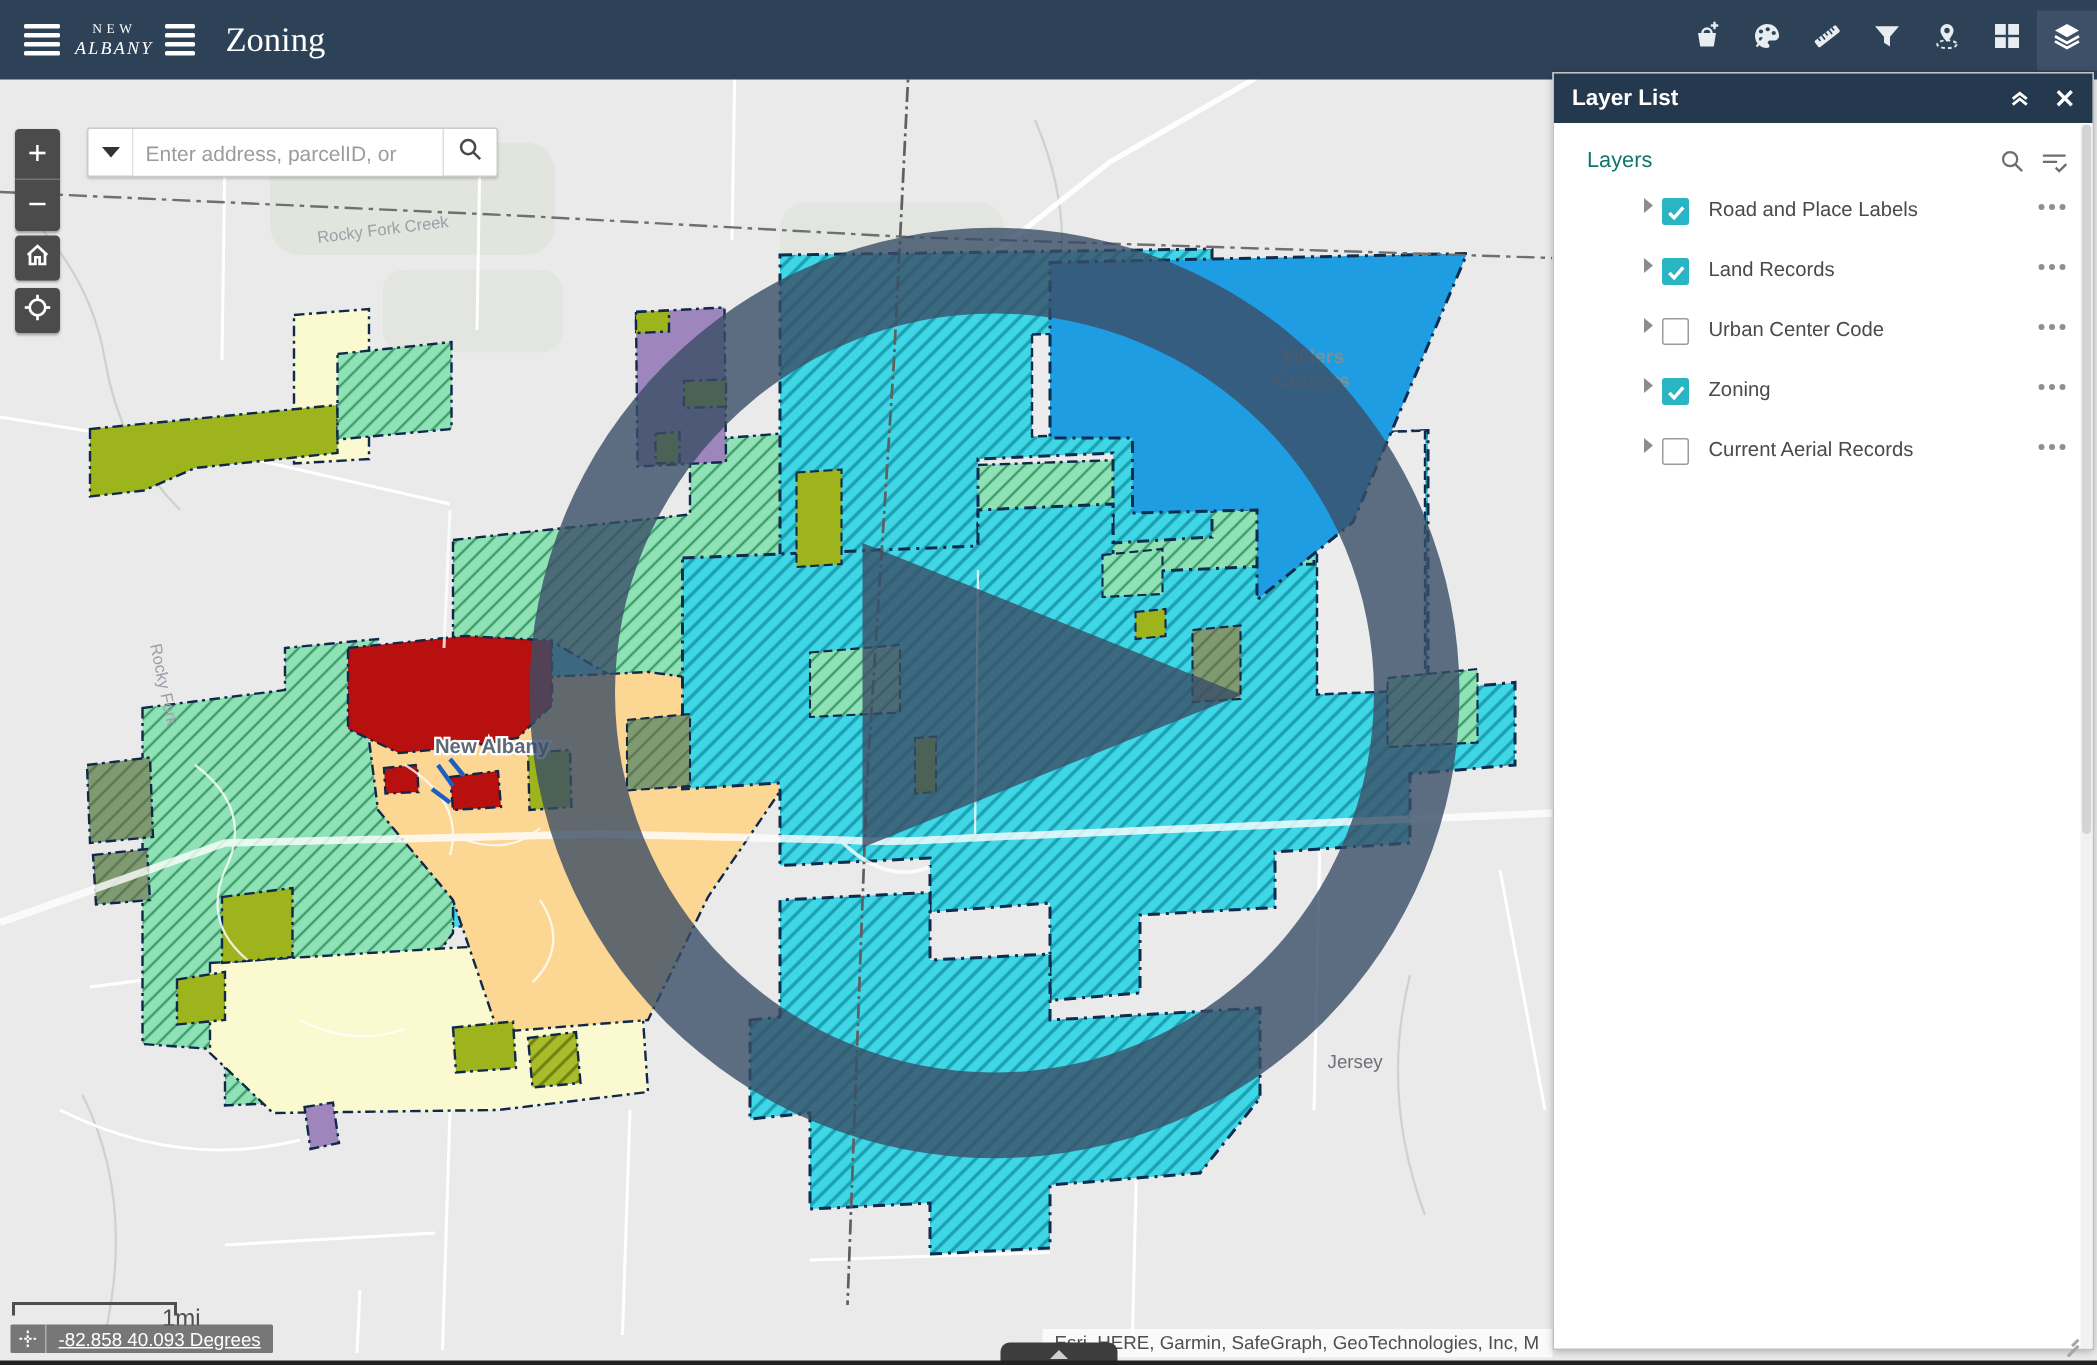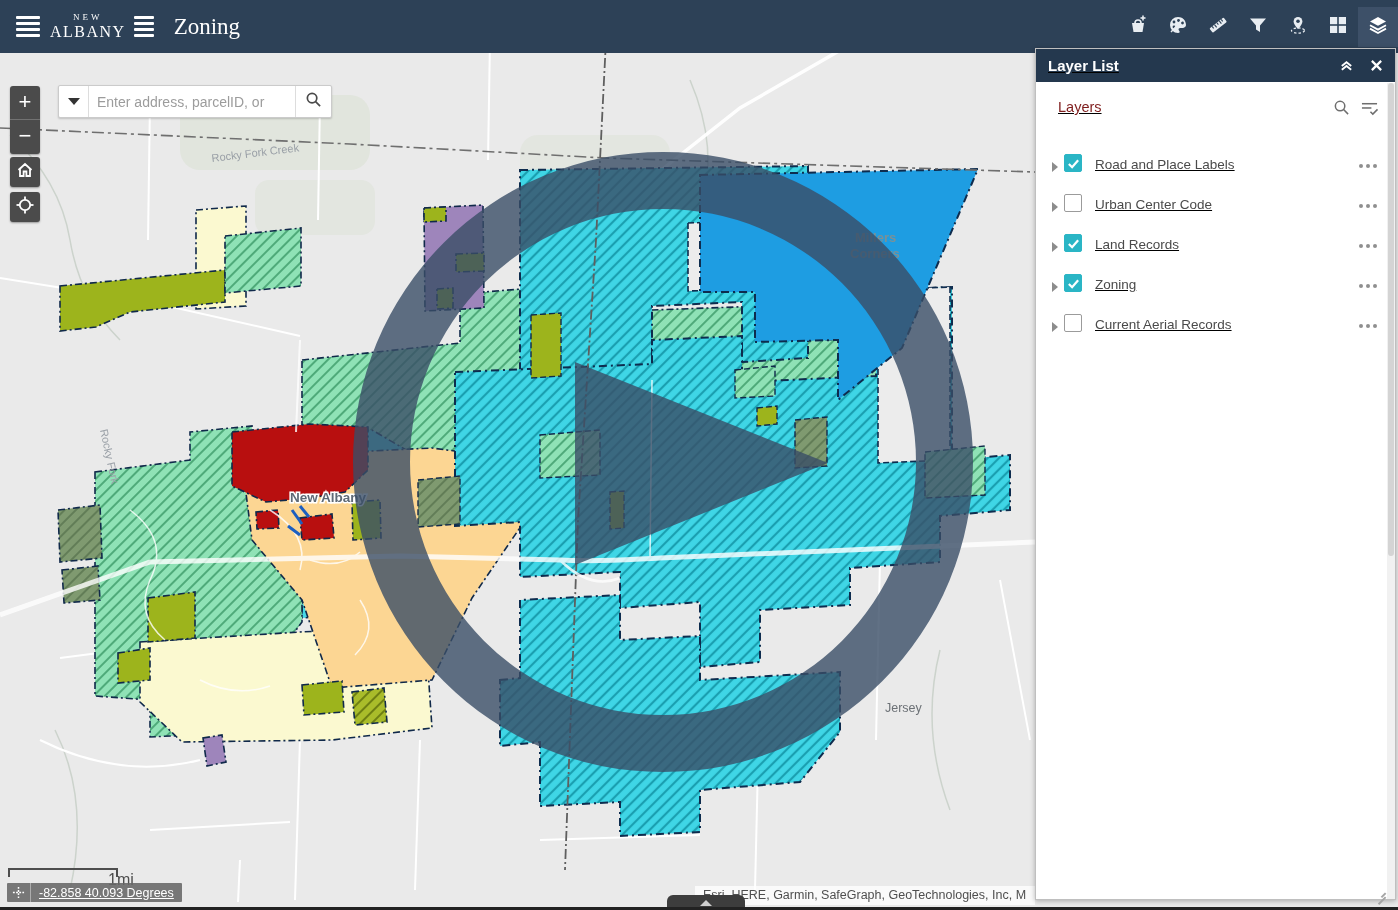--- a/index.html
+++ b/index.html
@@ -6,21 +6,21 @@
   html,body { width:1398px; height:910px; overflow:hidden; font-family:"Liberation Sans", sans-serif; }
   #app { position:relative; width:1398px; height:910px; background:#eaeaea; }
 
   
   .header { position:absolute; top:0; left:0; right:0; height:53px; background:#2d4157; display:flex; align-items:center; z-index:50; }
   .hamb { width:24px; display:flex; flex-direction:column; gap:3px; margin-left:16px; cursor:pointer; }
   .hamb i { display:block; height:3px; background:#fff; border-radius:1px; }
   .hamb.small { width:20px; margin-left:8px; }
   .logo { color:#fff; text-align:center; margin-left:10px; font-family:"Liberation Serif", serif; line-height:1; cursor:default; }
   .logo .l1 { font-size:9px; letter-spacing:3px; }
-  .logo .l2 { font-size:16px; letter-spacing:1.5px; margin-top:2px; }
+  .logo .l2 { font-size:12px; letter-spacing:1.5px; margin-top:2px;font-style:italic; }
   .app-title { color:#fff; font-family:"Liberation Serif", serif; font-size:23px; margin-left:20px; }
   .hdr-icons { margin-left:auto; display:flex; height:40px; }
   .hbtn { width:40px; height:40px; display:flex; align-items:center; justify-content:center; cursor:pointer; }
   .hbtn.active { background:#3d5068; }
   .hbtn svg { width:20px; height:20px; }
 
   
   .map { position:absolute; top:40px; left:0; width:1398px; height:870px; background:#eaeaea; cursor:grab; }
   .map svg.basemap { position:absolute; top:0; left:0; }
   .maplabel { fill:#9aa0a7; font-size:11px; }
@@ -47,31 +47,31 @@
   .scalebar:before{ left:0; } .scalebar:after{ right:0; }
   .scalelbl { position:absolute; left:108px; bottom:21px; font-size:16px; color:#4e4e4e; z-index:15; }
   .coords { position:absolute; left:7px; bottom:8px; height:19px; display:flex; align-items:center; background:rgba(102,102,102,.88); color:#fff; z-index:15; border-radius:1px; }
   .coords .cicon { width:24px; height:19px; display:flex; align-items:center; justify-content:center; border-right:1px solid rgba(255,255,255,.35); cursor:pointer; }
   .coords .ctext { padding:0 8px; font-size:12.5px; white-space:nowrap;text-decoration:underline; }
   .attrib { position:absolute; left:695px; bottom:5px; width:340px; height:19px; background:rgba(255,255,255,.75); color:#4f4f4f; font-size:12.5px; line-height:19px; padding-left:8px; white-space:nowrap; overflow:hidden; z-index:14; }
   .attrib-tab { position:absolute; left:667px; bottom:0; width:78px; height:15px; background:#3d3d3d; border-radius:6px 6px 0 0; display:flex; align-items:center; justify-content:center; z-index:16; cursor:pointer; }
   .attrib-tab i { width:0; height:0; border-left:6px solid transparent; border-right:6px solid transparent; border-bottom:6px solid #cfcfcf; }
 
   
-  .panel { position:absolute; left:1035px; top:48px; width:361px; bottom:10px; background:#fff; border:1px solid #bfbfbf; box-shadow:0 1px 5px rgba(0,0,0,.28); z-index:60;text-decoration:underline; }
+  .panel { position:absolute; left:1035px; top:48px; width:361px; bottom:10px; background:#fff; border:1px solid #bfbfbf; box-shadow:0 1px 5px rgba(0,0,0,.28); z-index:60; }
   .panel-h { height:33px; background:#24384e; display:flex; align-items:center; padding:0 12px; }
   .panel-h .pt { color:#fff; font-size:15px; font-weight:bold; }
   .panel-h .ph-icons { margin-left:auto; display:flex; gap:16px; align-items:center; }
   .panel-h .ph-icons span { cursor:pointer; display:flex; }
   .layers-row { height:38px; display:flex; align-items:center; padding:0 16px 0 22px; margin-top:6px; }
-  .layers-row .lt { font-size:14.5px; color:#7f1d1d; }
+  .layers-row .lt { font-size:14.5px; color:#0f766e; }
   .layers-row .lr-icons { margin-left:auto; display:flex; gap:10px; align-items:center; }
   .layers-row .lr-icons span { cursor:pointer; display:flex; }
   .layer-rows { padding-top:6px; }
-  .layer-row { height:40px; display:flex; align-items:flex-end; padding:0 16px 0 16px; }
+  .layer-row { height:40px; display:flex; align-items:flex-start; padding:0 16px 0 16px;margin-left:44px; }
   .caret { width:0; height:0; border-top:5px solid transparent; border-bottom:5px solid transparent; border-left:6px solid #8c8c8c; margin-right:6px; cursor:pointer; flex:0 0 auto; }
   .cb { width:18px; height:18px; border:1px solid #9b9b9b; border-radius:2px; background:#fff; margin-right:13px; display:flex; align-items:center; justify-content:center; cursor:pointer; flex:0 0 auto; }
   .cb.checked { background:#2ab5c5; border-color:#2ab5c5; }
   .cb svg { display:none; }
   .cb.checked svg { display:block; }
   .layer-row .lbl { font-size:13.5px; color:#4a4a4a; }
   .dots { margin-left:auto; display:flex; gap:3px; cursor:pointer; padding:4px 2px; }
   .dots i { width:4px; height:4px; border-radius:50%; background:#8f8f8f; }
   .vscroll { position:absolute; top:34px; right:0; bottom:0; width:8px; background:#f1f1f1; }
   .vscroll .thumb { position:absolute; top:0; left:1px; width:6px; height:58%; background:#d4d4d4; border-radius:3px; cursor:pointer; }
@@ -403,39 +403,39 @@
     <span class="lbl">Road and Place Labels</span>
     <span class="dots">
             <i></i>
             <i></i>
             <i></i>
           </span>
   </div>
 
   <div class="layer-row">
     <span class="caret"></span>
+    <span class="cb checked">
+      <svg viewBox="0 0 14 14" width="13" height="13">
+              <path d="M2,7.5 L5.5,11 L12,3.5" fill="none" stroke="#fff" stroke-width="2.4"></path>
+            </svg>
+    </span>
+    <span class="lbl">Land Records</span>
+    <span class="dots">
+            <i></i>
+            <i></i>
+            <i></i>
+          </span>
+  </div>
+
+  <div class="layer-row">
+    <span class="caret"></span>
     <span class="cb">
       
     </span>
     <span class="lbl">Urban Center Code</span>
-    <span class="dots">
-            <i></i>
-            <i></i>
-            <i></i>
-          </span>
-  </div>
-
-  <div class="layer-row">
-    <span class="caret"></span>
-    <span class="cb checked">
-      <svg viewBox="0 0 14 14" width="13" height="13">
-              <path d="M2,7.5 L5.5,11 L12,3.5" fill="none" stroke="#fff" stroke-width="2.4"></path>
-            </svg>
-    </span>
-    <span class="lbl">Land Records</span>
     <span class="dots">
             <i></i>
             <i></i>
             <i></i>
           </span>
   </div>
 
   <div class="layer-row">
     <span class="caret"></span>
     <span class="cb checked">

